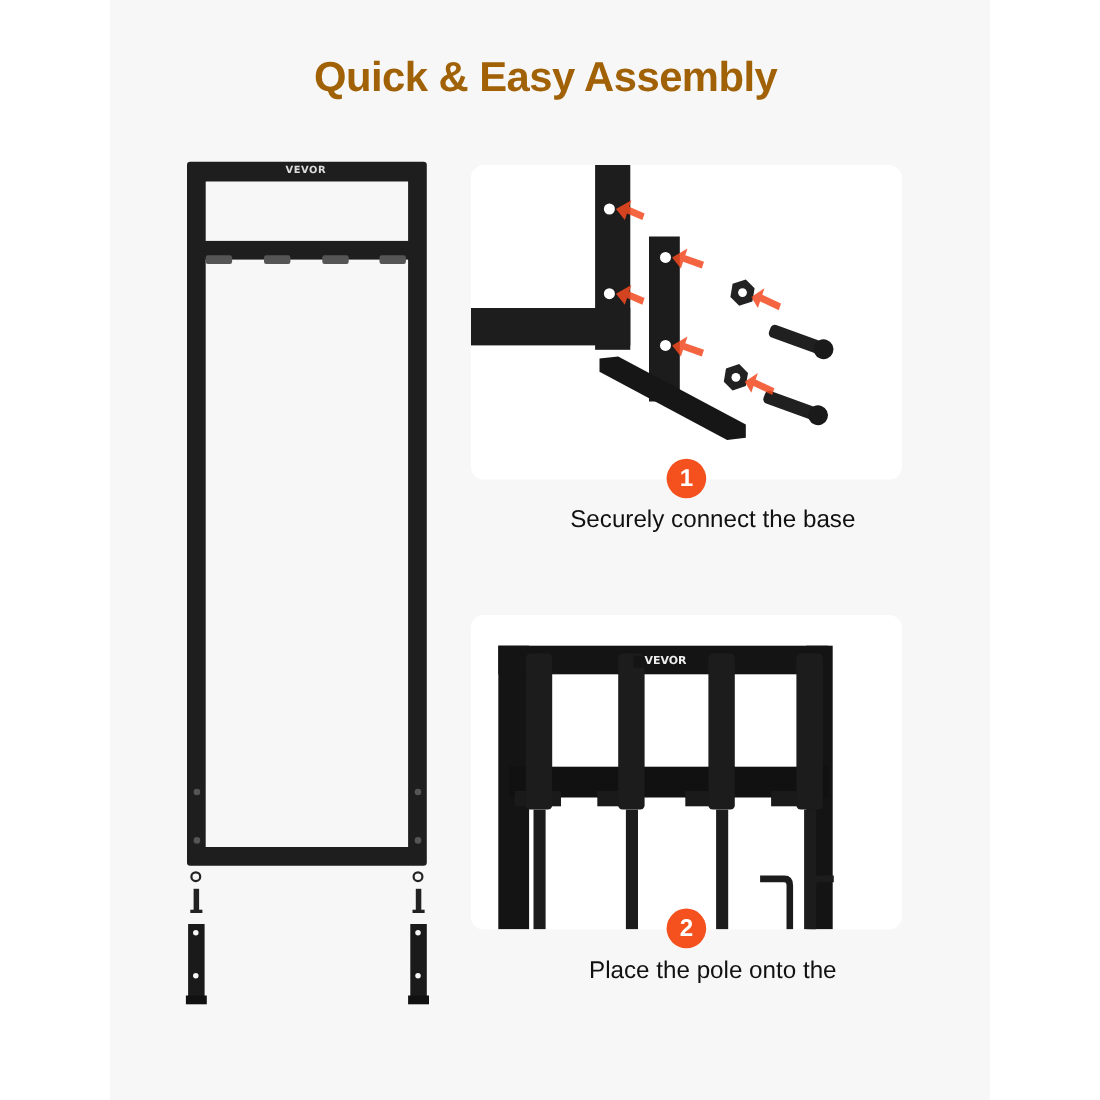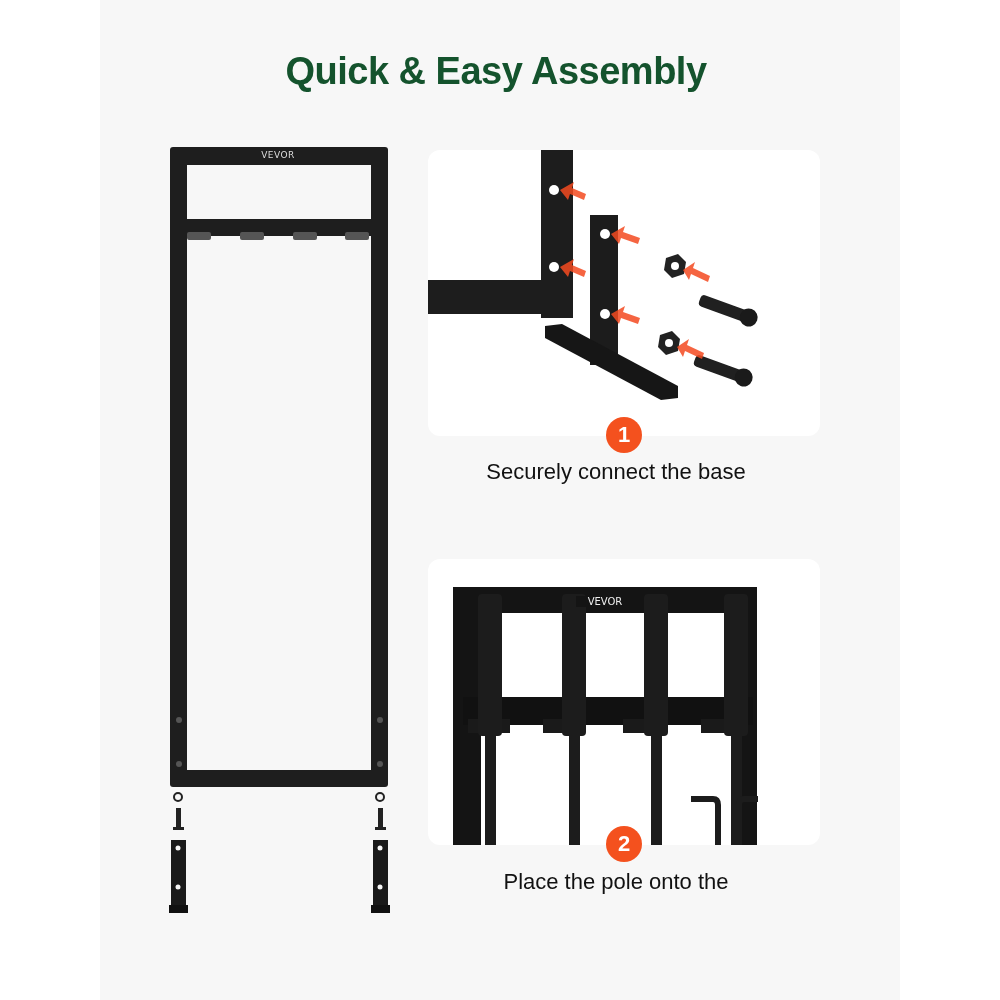--- a/index.html
+++ b/index.html
@@ -1,29 +1,29 @@
 <!DOCTYPE html>
 <html><head>
 <meta charset="utf-8">
 <style>
   html, body { margin: 0; padding: 0; }
   body { width: 1000px; height: 1000px; background: #ffffff; position: relative; overflow: hidden; font-family: "Liberation Sans", "DejaVu Sans", sans-serif; }
   .canvas { position: absolute; left: 100px; top: 0; width: 800px; height: 1000px; background: #f7f7f7; }
-  .title { position: absolute; left: 0; top: 50px; width: 992px; text-align: center; font-size: 38px; font-weight: 700; letter-spacing: -0.5px; color: #14532d; }
+  .title { position: absolute; left: 0; top: 50px; width: 992px; text-align: center; font-size: 38px; font-weight: 700; letter-spacing: -0.5px; color: #a16207; }
   .stand { position: absolute; left: 160px; top: 140px; width: 240px; height: 790px; }
   .card { position: absolute; left: 428px; width: 392px; height: 286px; background: #ffffff; border-radius: 12px; overflow: hidden; }
   .card1 { top: 150px; }
   .card2 { top: 559px; }
   .badge { position: absolute; width: 36px; height: 36px; border-radius: 50%; background: #f4511e; color: #fff; font-weight: 700; font-size: 22px; line-height: 36px; text-align: center; left: 606px; }
   .badge1 { top: 417px; }
   .badge2 { top: 826px; }
-  .caption { position: absolute; left: 420px; width: 392px; text-align: center; font-size: 22px; color: #111; line-height: 31px; }
+  .caption { position: absolute; left: 452px; width: 392px; text-align: center; font-size: 22px; color: #111; line-height: 31px; }
   .cap1 { top: 456px; }
   .cap2 { top: 866px; }
-  .brand-text { font-family: "DejaVu Sans", sans-serif; font-weight: 400; }
+  .brand-text { font-family: "DejaVu Sans", sans-serif; font-weight: 700; }
 </style>
 </head>
 <body>
 
 <div class="canvas"></div>
 
 <div class="title">Quick &amp; Easy Assembly</div>
 
 <svg class="stand" viewBox="0 0 240 790" xmlns="http://www.w3.org/2000/svg">
 

